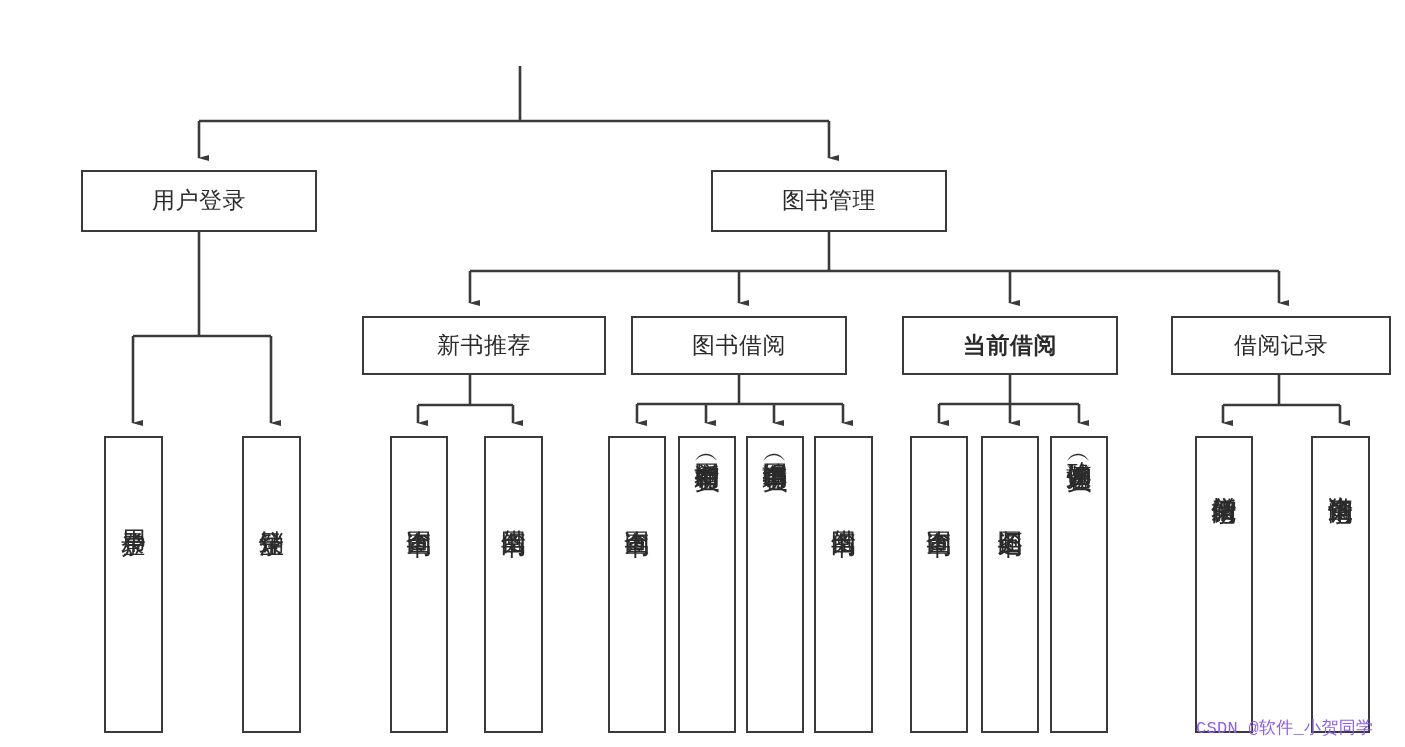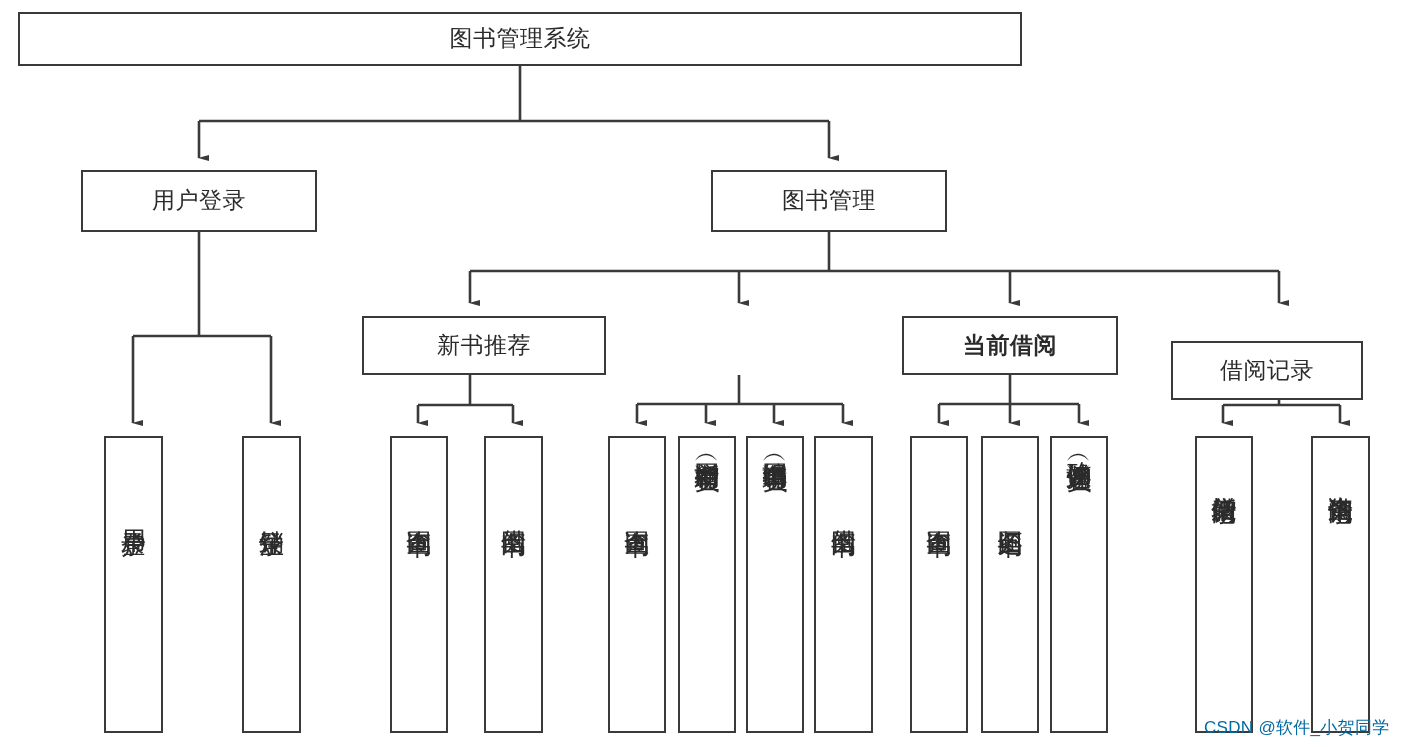--- a/index.html
+++ b/index.html
@@ -63,25 +63,24 @@
     letter-spacing: 1px;
   }
   .node.leaf.tall-text {
     padding-top: 4px;
   }
   .watermark {
     position: absolute;
     left: 1196px;
     top: 716px;
     font-size: 17px;
-    color: #0369a1;
+    color: #8b5cf6;
     letter-spacing: 0.3px;
     white-space: nowrap;
-    font-family: Liberation Sans, sans-serif;
-    margin-left: 8px;
+    font-family: Liberation Mono, monospace;
   }
 </style>
 </head>
 <body>
 
 <div id="diagram-root">
 
   <svg class="wires" viewBox="0 0 1405 747" xmlns="http://www.w3.org/2000/svg">
     <defs>
       <marker id="arrow" markerWidth="10" markerHeight="12" refX="3" refY="10" orient="auto" markerUnits="userSpaceOnUse">
@@ -125,38 +124,38 @@
       <path d="M1010,404 L1010,423" marker-end="url(#arrow)"></path>
       <path d="M1079,404 L1079,423" marker-end="url(#arrow)"></path>
 
       <path d="M1279,375 L1279,405"></path>
       <path d="M1223,405 L1340,405"></path>
       <path d="M1223,405 L1223,423" marker-end="url(#arrow)"></path>
       <path d="M1340,405 L1340,423" marker-end="url(#arrow)"></path>
     </g>
   </svg>
 
-  <div class="node root horiz" style="left:18px; top:12px; width:1004px; height:54px;">
-    <span class="node-label">图书管理系统</span>
-  </div>
 
   <div class="node horiz" style="left:81px; top:170px; width:236px; height:62px;">
     <span class="node-label">用户登录</span>
   </div>
   <div class="node horiz" style="left:711px; top:170px; width:236px; height:62px;justify-content:center;">
     <span class="node-label">图书管理</span>
   </div>
 
   <div class="node horiz" style="left:362px; top:316px; width:244px; height:59px;">
     <span class="node-label">新书推荐</span>
   </div>
+  <div class="node horiz" style="left:631px; top:316px; width:216px; height:59px;">
+    <span class="node-label">图书借阅</span>
+  </div>
   <div class="node horiz" style="left:902px; top:316px; width:216px; height:59px;font-weight:bold;">
     <span class="node-label">当前借阅</span>
   </div>
-  <div class="node horiz" style="left:1171px; top:316px; width:192px; height:59px;margin-top:25px;">
+  <div class="node horiz" style="left:1171px; top:316px; width:220px; height:59px;">
     <span class="node-label">借阅记录</span>
   </div>
 
   <div class="node leaf" style="left:104px; top:436px; width:59px; height:297px; padding-top:72px;">
     <span class="node-label">用户登录</span>
   </div>
   <div class="node leaf" style="left:242px; top:436px; width:59px; height:297px; padding-top:72px;">
     <span class="node-label">注销登录</span>
   </div>
 

